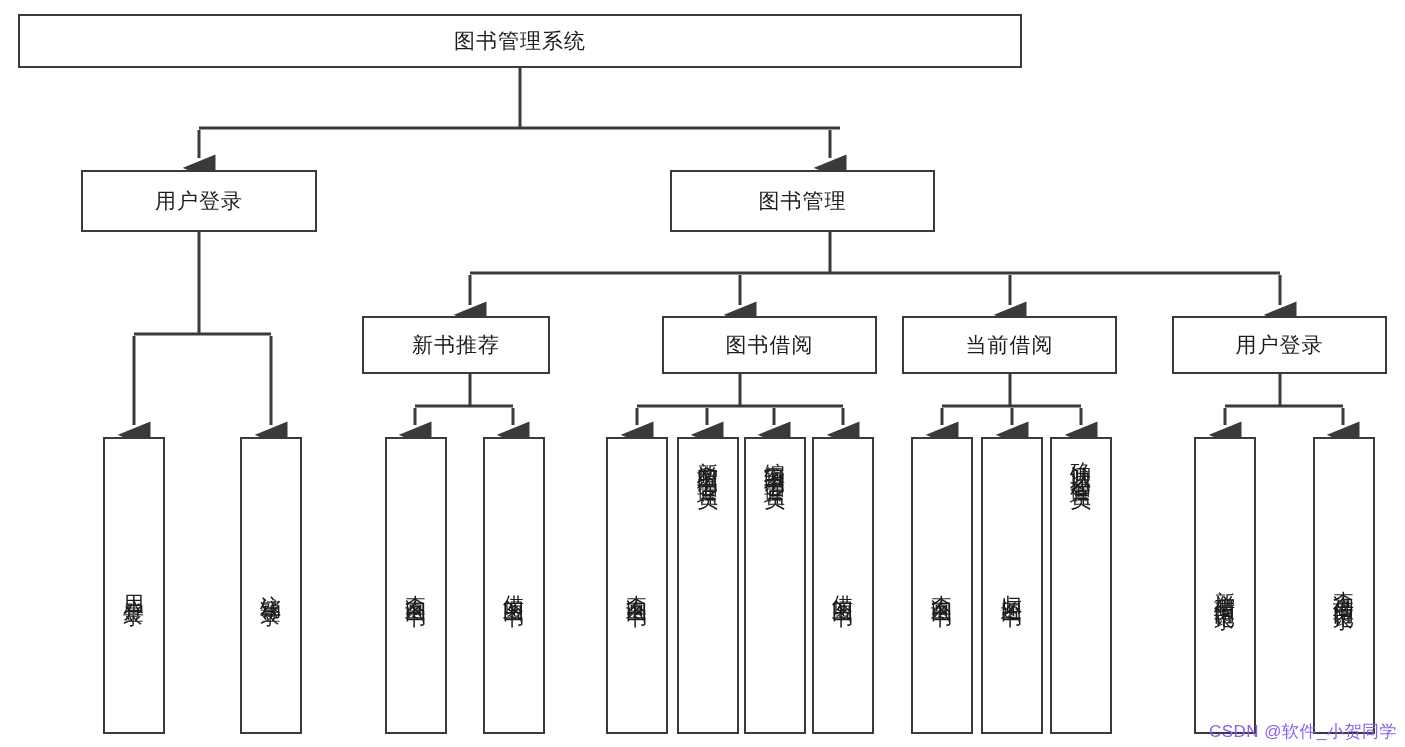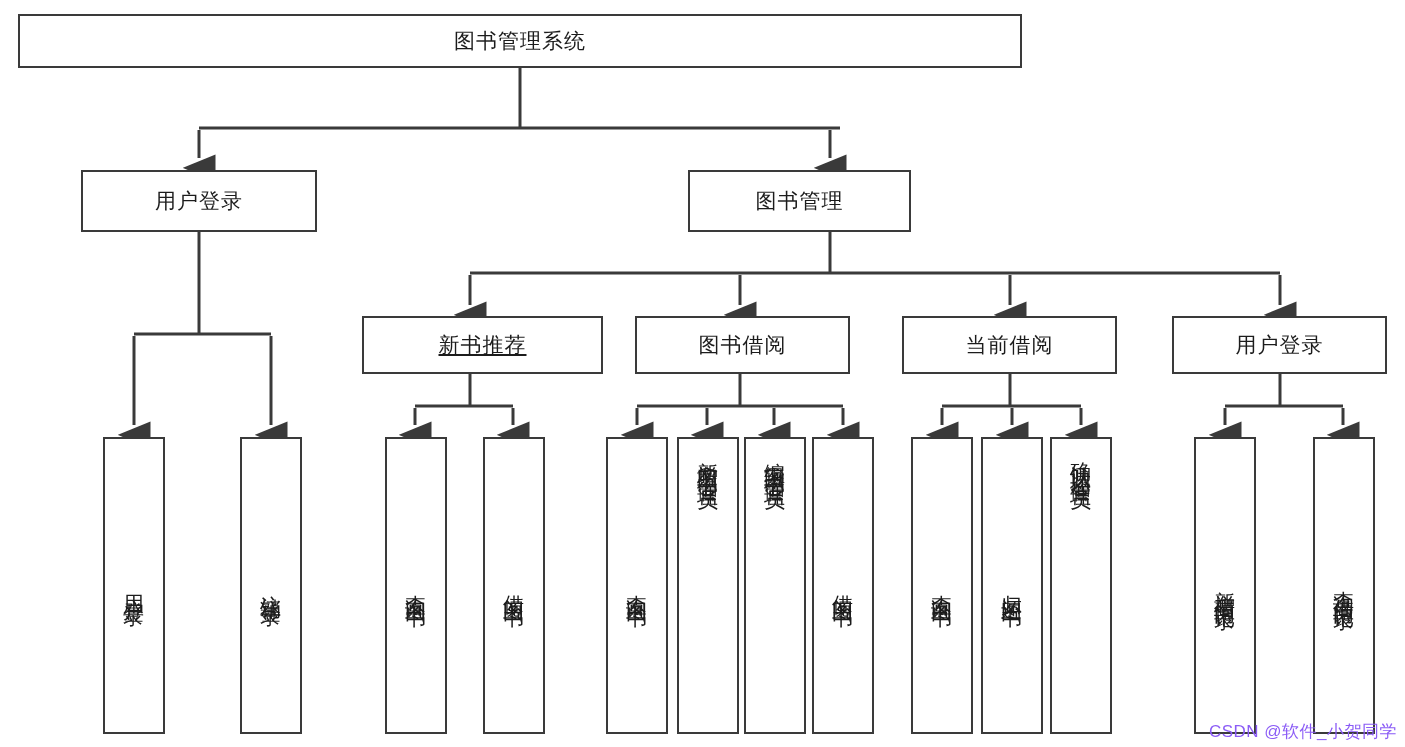--- a/index.html
+++ b/index.html
@@ -113,28 +113,28 @@
     </g>
   </svg>
 
   <div class="node h-node h-root" style="left:18px;top:14px;width:1004px;height:54px;">
     <span class="lbl">图书管理系统</span>
   </div>
 
   <div class="node h-node" style="left:81px;top:170px;width:236px;height:62px;">
     <span class="lbl">用户登录</span>
   </div>
-  <div class="node h-node" style="left:688px;top:170px;width:223px;height:62px;">
+  <div class="node h-node" style="left:670px;top:170px;width:265px;height:62px;">
     <span class="lbl">图书管理</span>
   </div>
 
-  <div class="node h-node" style="left:362px;top:316px;width:241px;height:58px;text-decoration:underline;">
+  <div class="node h-node" style="left:362px;top:316px;width:188px;height:58px;">
     <span class="lbl">新书推荐</span>
   </div>
-  <div class="node h-node" style="left:635px;top:316px;width:215px;height:58px;">
+  <div class="node h-node" style="left:662px;top:316px;width:215px;height:58px;">
     <span class="lbl">图书借阅</span>
   </div>
   <div class="node h-node" style="left:902px;top:316px;width:215px;height:58px;align-items:center;">
     <span class="lbl">当前借阅</span>
   </div>
   <div class="node h-node" style="left:1172px;top:316px;width:215px;height:58px;">
     <span class="lbl">用户登录</span>
   </div>
 
   <div class="node v-node v-center" style="left:103px;top:437px;width:62px;height:297px;">

